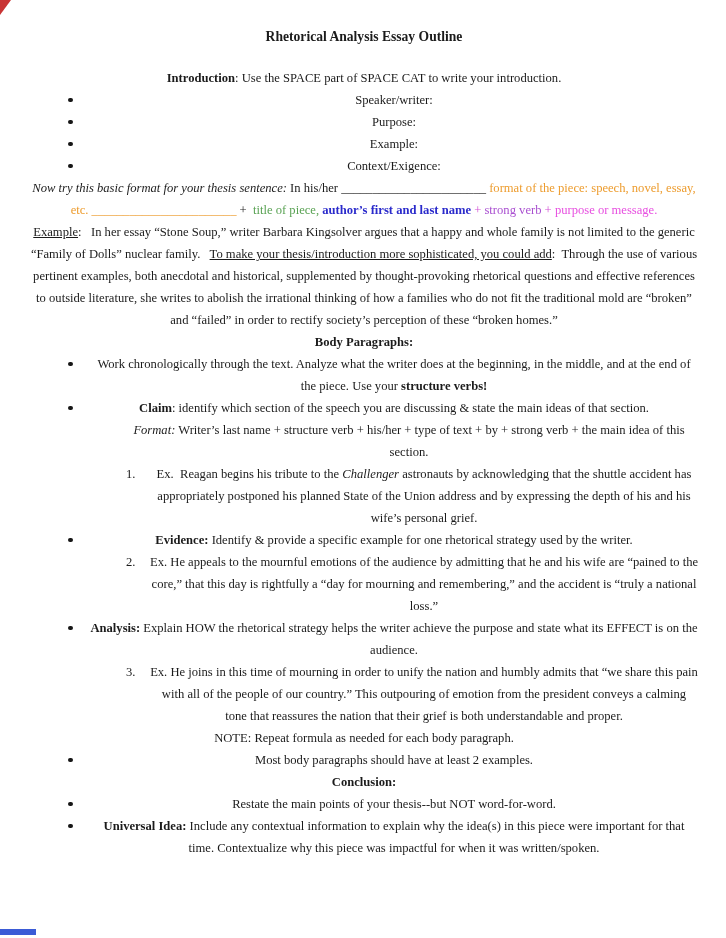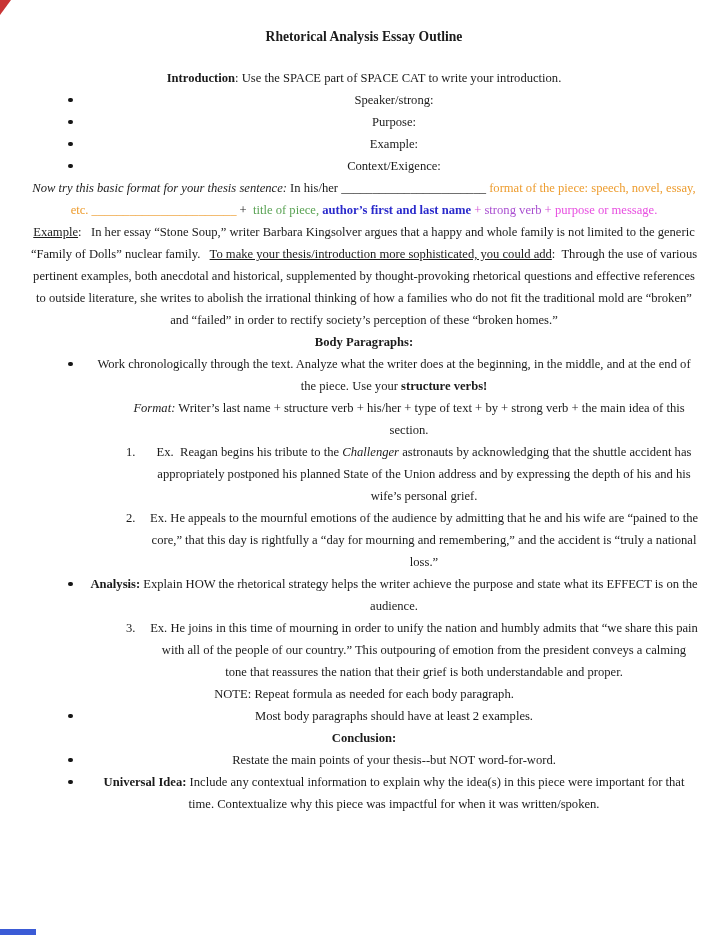--- a/index.html
+++ b/index.html
@@ -46,30 +46,32 @@
   }
 </style>
 </head>
 <body>
 
 <div class="page">
   <div class="corner-mark" style="background: rgb(201, 52, 52);"></div>
   <div class="doc-title">Rhetorical Analysis Essay Outline</div>
   <div>
       <div class="block para"><span class="rb">Introduction</span><span>: Use the SPACE part of SPACE CAT to write your introduction.</span></div>
-      <div class="block bullet"><span class="dot"></span><span>Speaker/strong:</span></div>
+      <div class="block bullet"><span class="dot"></span><span>Speaker/writer:</span></div>
       <div class="block bullet"><span class="dot"></span><span>Purpose:</span></div>
       <div class="block bullet"><span class="dot"></span><span>Example:</span></div>
       <div class="block bullet"><span class="dot"></span><span>Context/Exigence:</span></div>
       <div class="block para"><span class="ri">Now try this basic format for your thesis sentence:</span><span> In his/her _______________________ </span><span style="color: rgb(237, 156, 46);">format of the piece: speech, novel, essay, etc. </span><span style="color: rgb(237, 156, 46);">_______________________</span><span> +  </span><span style="color: rgb(89, 162, 83);">title of piece, </span><span class="rb" style="color: rgb(42, 42, 203);">author’s first and last name</span><span style="color: rgb(212, 79, 212);"> + </span><span style="color: rgb(169, 79, 208);">strong verb</span><span style="color: rgb(212, 79, 212);"> + </span><span style="color: rgb(231, 79, 224);">purpose or message.</span></div>
       <div class="block para"><span class="ru">Example</span><span>:   In her essay “Stone Soup,” writer Barbara Kingsolver argues that a happy and whole family is not limited to the generic “Family of Dolls” nuclear family.   </span><span class="ru">To make your thesis/introduction more sophisticated, you could add</span><span>:  Through the use of various pertinent examples, both anecdotal and historical, supplemented by thought-provoking rhetorical questions and effective references to outside literature, she writes to abolish the irrational thinking of how a families who do not fit the traditional mold are “broken” and “failed” in order to rectify society’s perception of these “broken homes.”</span></div>
       <div class="block para"><span class="rb">Body Paragraphs:</span></div>
       <div class="block bullet"><span class="dot"></span><span>Work chronologically through the text. Analyze what the writer does at the beginning, in the middle, and at the end of the piece. Use your </span><span class="rb">structure verbs!</span></div>
+      <div class="block bullet"><span class="dot"></span><span class="rb">Claim</span><span>: identify which section of the speech you are discussing &amp; state the main ideas of that section.</span></div>
       <div class="block indent"><span class="ri">Format:</span><span> Writer’s last name + structure verb + his/her + type of text + by + strong verb + the main idea of this section.</span></div>
       <div class="block num"><span class="marker">1.</span><span>Ex.  Reagan begins his tribute to the </span><span class="ri">Challenger</span><span> astronauts by acknowledging that the shuttle accident has appropriately postponed his planned State of the Union address and by expressing the depth of his and his wife’s personal grief.</span></div>
+      <div class="block bullet"><span class="dot"></span><span class="rb">Evidence:</span><span> Identify &amp; provide a specific example for one rhetorical strategy used by the writer.</span></div>
       <div class="block num"><span class="marker">2.</span><span>Ex. He appeals to the mournful emotions of the audience by admitting that he and his wife are “pained to the core,” that this day is rightfully a “day for mourning and remembering,” and the accident is “truly a national loss.”</span></div>
       <div class="block bullet"><span class="dot"></span><span class="rb">Analysis:</span><span> Explain HOW the rhetorical strategy helps the writer achieve the purpose and state what its EFFECT is on the audience.</span></div>
       <div class="block num"><span class="marker">3.</span><span>Ex. He joins in this time of mourning in order to unify the nation and humbly admits that “we share this pain with all of the people of our country.” This outpouring of emotion from the president conveys a calming tone that reassures the nation that their grief is both understandable and proper.</span></div>
       <div class="block para"><span>NOTE: Repeat formula as needed for each body paragraph.</span></div>
       <div class="block bullet"><span class="dot"></span><span>Most body paragraphs should have at least 2 examples.</span></div>
       <div class="block para"><span class="rb">Conclusion:</span></div>
       <div class="block bullet"><span class="dot"></span><span>Restate the main points of your thesis--but NOT word-for-word.</span></div>
       <div class="block bullet"><span class="dot"></span><span class="rb">Universal Idea:</span><span> Include any contextual information to explain why the idea(s) in this piece were important for that time. Contextualize why this piece was impactful for when it was written/spoken.</span></div>
     </div>
   <div class="bottom-mark" style="background: rgb(59, 91, 214);"></div>

